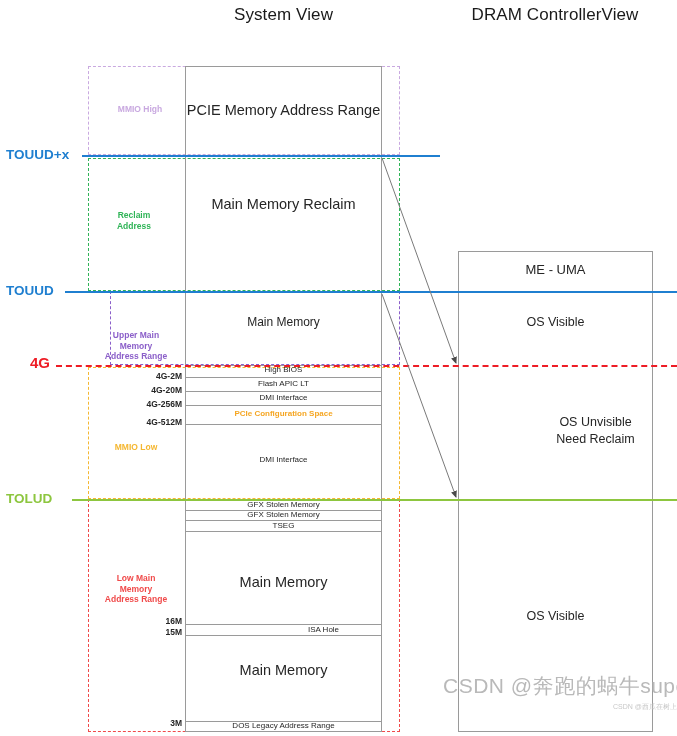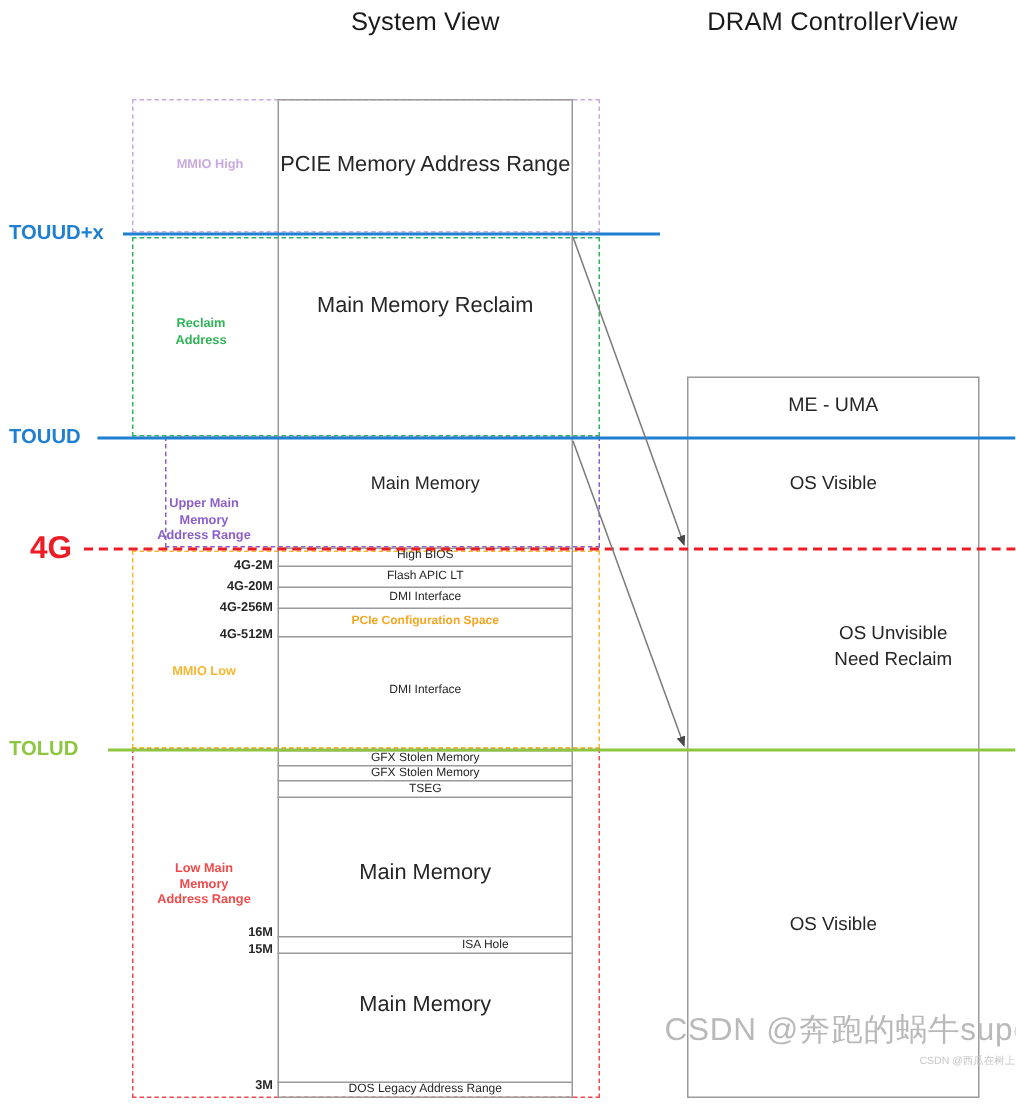--- a/index.html
+++ b/index.html
@@ -193,21 +193,21 @@
 Need Reclaim</div>
   <div class="col-label big-label" style="left:458px; top:609px; width:195px; font-size:12.5px;">OS Visible</div>
 
   <div class="thline th-solid-blue" style="left:82px; top:155px; width:358px;"></div>
   <div class="th-label" style="left:6px; top:147px; color:#1f7fd0;">TOUUD+x</div>
 
   <div class="thline th-solid-blue" style="left:65px; top:291px; width:612px;"></div>
   <div class="th-label" style="left:6px; top:283px; color:#1f7fd0;">TOUUD</div>
 
   <div class="thline th-dash-red" style="left:56px; top:365px; width:621px;"></div>
-  <div class="th-label" style="left:20px; top:354px; color:#ee1c25; font-size:21px;">4G</div>
+  <div class="th-label" style="left:30px; top:354px; color:#ee1c25; font-size:15px;">4G</div>
 
   <div class="thline th-solid-green" style="left:72px; top:499px; width:605px;"></div>
   <div class="th-label" style="left:6px; top:491px; color:#8dc63f;">TOLUD</div>
 
   <svg class="overlay" viewBox="0 0 677 736">
     <defs>
       <marker id="arrowhead" markerWidth="7" markerHeight="7" refX="6" refY="3" orient="auto">
         <polygon points="0 0, 7 3, 0 6" fill="#4a4a4a"></polygon>
       </marker>
     </defs>

